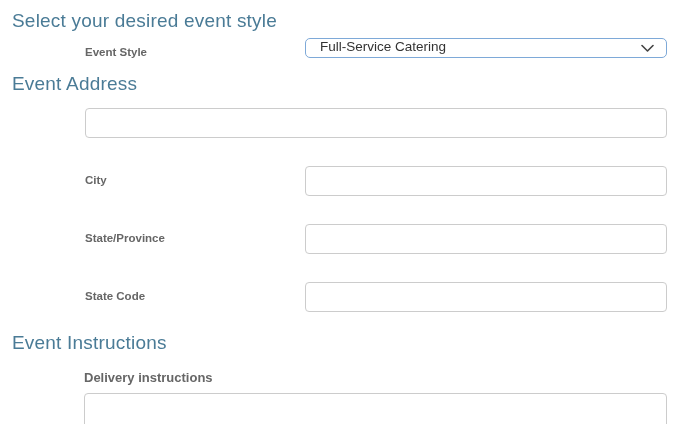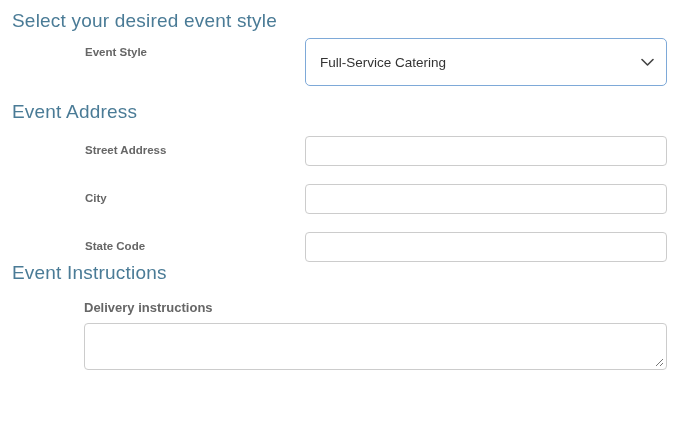--- a/index.html
+++ b/index.html
@@ -15,26 +15,26 @@
   .section-title {
     margin: 0;
     font-size: 19px;
     line-height: 22px;
     font-weight: 400;
     letter-spacing: 0.2px;
     color: #4a7b96;
   }
   .h-first { margin-top: 0; }
   .h-address { margin-top: 15px; }
-  .h-instr { }
+  .h-instr { margin-top: 20px; }
 
   .row { display: flex; align-items: flex-start; margin-left: 73px; }
   .row-event-style { margin-top: 6px; }
   .row-street { margin-top: 13px; }
-  .row-city, .row-state, .row-postal { margin-top: 18px; }
+  .row-city, .row-state, .row-postal { margin-top: 28px; }
 
   .flabel {
     flex: 0 0 220px;
     padding-top: 8px;
     font-size: 11.5px;
     font-weight: bold;
     color: #666666;
   }
   .control { flex: 1; }
 
@@ -44,25 +44,25 @@
     border-radius: 4px;
     background: #ffffff;
     padding: 0 10px;
     font-family: inherit;
     font-size: 13px;
     color: #333333;
     outline: none;
   }
 
   .select-box {
-    width: 100%; height: 48px;
+    width: 100%; height: 20px;
     border: 1px solid #7ea9d8;
     border-radius: 5px;
     background: #ffffff;
-    display: flex; align-items: center;
+    display: flex; 
     padding: 0 12px 0 14px;
     font-size: 13.5px;
     color: #333333;
     cursor: pointer;
   }
   .select-box .value { flex: 1; white-space: nowrap; }
   .chev { display: flex; align-items: center; }
   .chev svg { display: block; }
 
   .delivery-label {
@@ -108,33 +108,38 @@
             <polyline points="1,1.5 6.5,7 12,1.5" fill="none" stroke="#444444" stroke-width="1.6" stroke-linecap="round" stroke-linejoin="round"></polyline>
           </svg>
         </span>
       </div>
     </div>
   </div>
 
   <h2 class="section-title h-address">Event Address</h2>
 
   <div class="row row-street">
-    <div class="flabel">Street Address</div>
     <div class="control">
       <input class="text-input" type="text" value="" style="">
     </div>
   </div>
 
   <div class="row row-city">
     <div class="flabel">City</div>
     <div class="control">
       <input class="text-input" type="text" value="" style="">
     </div>
   </div>
 
+  <div class="row row-state">
+    <div class="flabel">State/Province</div>
+    <div class="control">
+      <input class="text-input" type="text" value="" style="">
+    </div>
+  </div>
 
   <div class="row row-postal">
     <div class="flabel">State Code</div>
     <div class="control">
       <input class="text-input" type="text" value="" style="">
     </div>
   </div>
 
   <h2 class="section-title h-instr">Event Instructions</h2>
 

